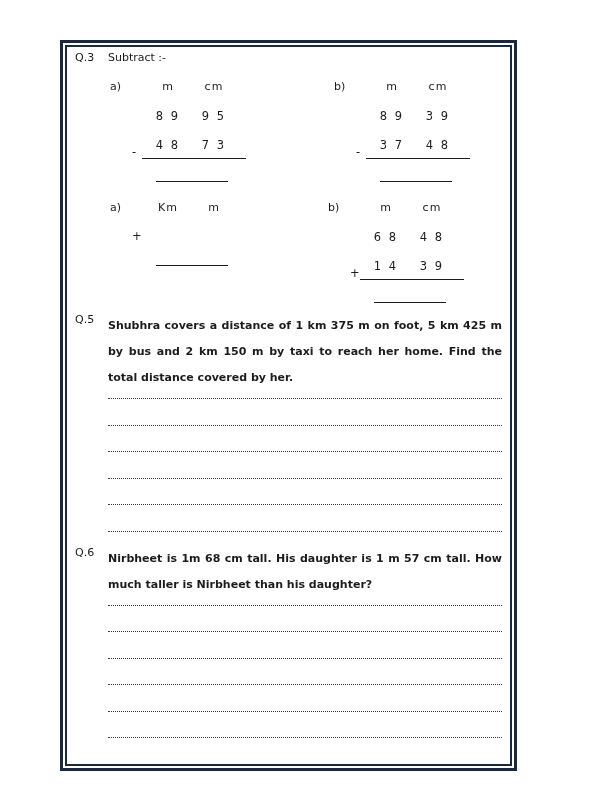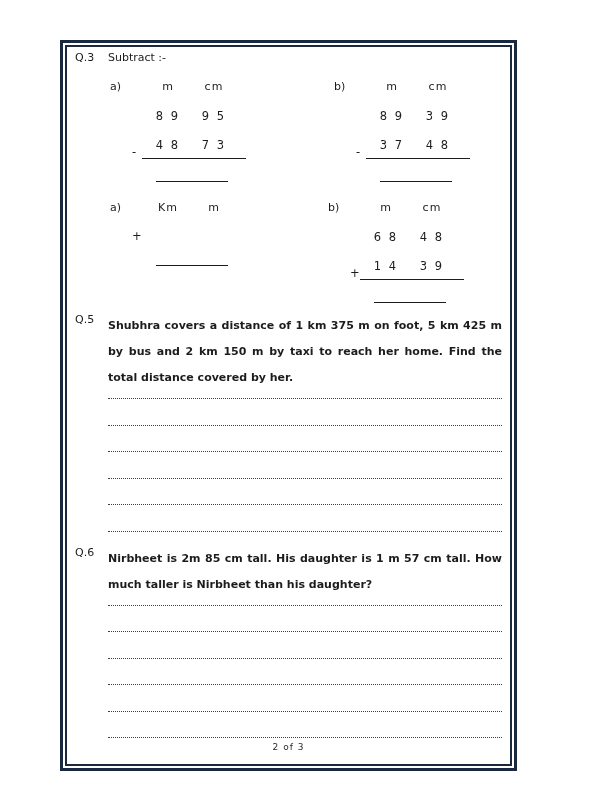--- a/index.html
+++ b/index.html
@@ -186,28 +186,27 @@
           <div class="dotline"></div>
           <div class="dotline"></div>
           <div class="dotline"></div>
           <div class="dotline"></div>
         </div>
     </section>
 
     <section id="q6">
       <div class="qhead">
         <span class="qnum">Q.6</span>
-        <p class="qtext">Nirbheet is 2m 85 cm tall. His daughter is 1 m 57 cm tall. How much taller is Nirbheet than his daughter?</p>
+        <p class="qtext">Nirbheet is 1m 68 cm tall. His daughter is 1 m 57 cm tall. How much taller is Nirbheet than his daughter?</p>
       </div>
       <div class="anslines">
           <div class="dotline"></div>
           <div class="dotline"></div>
           <div class="dotline"></div>
           <div class="dotline"></div>
           <div class="dotline"></div>
           <div class="dotline"></div>
         </div>
     </section>
 
-    <div class="footer">2 of 3</div>
 
   </div>
 </div>
 
 </body></html>

